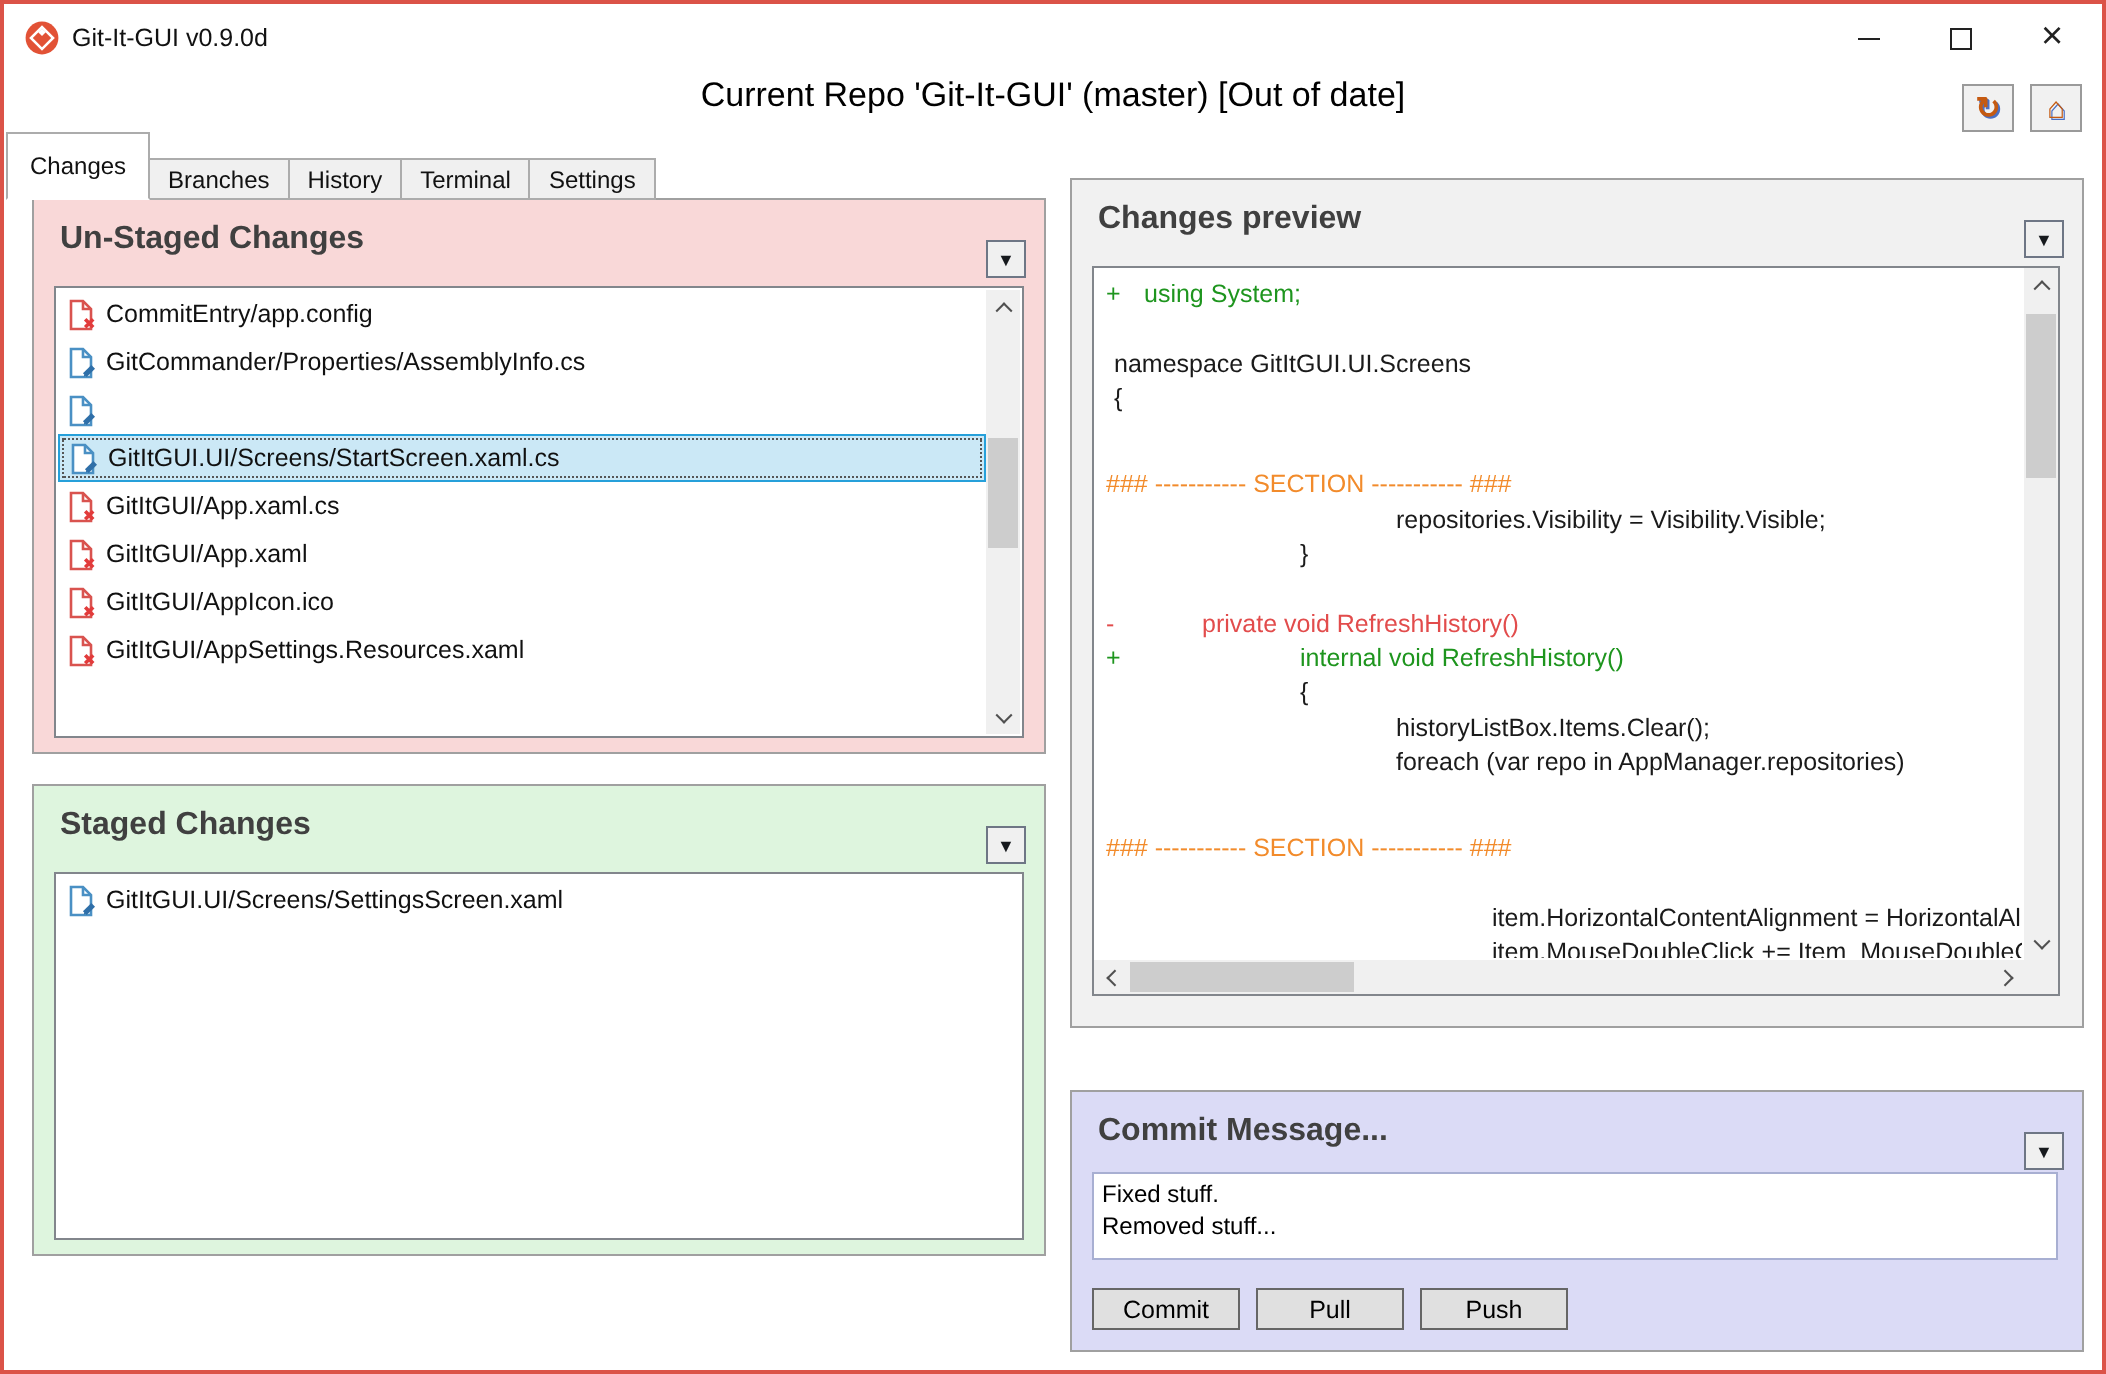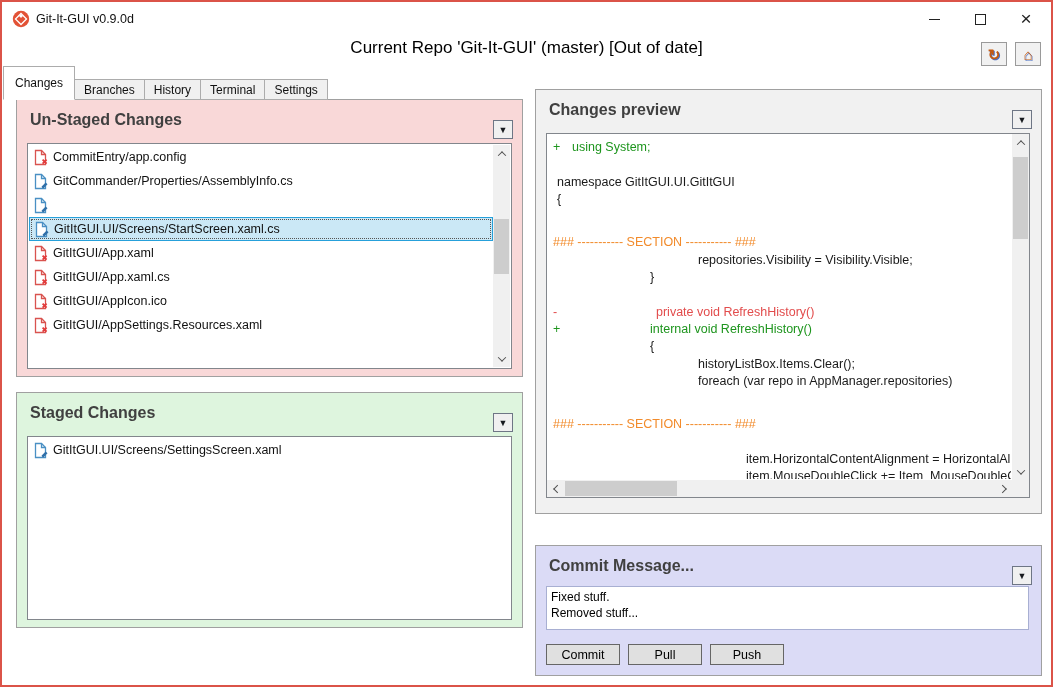--- a/index.html
+++ b/index.html
@@ -178,31 +178,31 @@
             <span>GitItGUI.UI/Screens/StartScreen.xaml.cs</span>
           </div>
           <div class="row">
             <span style="display: flex;">
               <svg viewBox="0 0 17 17">
                 <path d="M3.5 1.5 h6 l4 4 v10 h-10 z" fill="#fff" stroke="#D9534F" stroke-width="1.3"></path>
                 <path d="M9.5 1.5 v4 h4" fill="none" stroke="#D9534F" stroke-width="1.3"></path>
                 <path d="M10.6 10.6 l4 4 M14.6 10.6 l-4 4" stroke="#E23B3B" stroke-width="1.8"></path>
               </svg>
             </span>
+            <span>GitItGUI/App.xaml.cs</span>
+          </div>
+          <div class="row">
+            <span style="display: flex;">
+              <svg viewBox="0 0 17 17">
+                <path d="M3.5 1.5 h6 l4 4 v10 h-10 z" fill="#fff" stroke="#D9534F" stroke-width="1.3"></path>
+                <path d="M9.5 1.5 v4 h4" fill="none" stroke="#D9534F" stroke-width="1.3"></path>
+                <path d="M10.6 10.6 l4 4 M14.6 10.6 l-4 4" stroke="#E23B3B" stroke-width="1.8"></path>
+              </svg>
+            </span>
             <span>GitItGUI/App.xaml</span>
-          </div>
-          <div class="row">
-            <span style="display: flex;">
-              <svg viewBox="0 0 17 17">
-                <path d="M3.5 1.5 h6 l4 4 v10 h-10 z" fill="#fff" stroke="#D9534F" stroke-width="1.3"></path>
-                <path d="M9.5 1.5 v4 h4" fill="none" stroke="#D9534F" stroke-width="1.3"></path>
-                <path d="M10.6 10.6 l4 4 M14.6 10.6 l-4 4" stroke="#E23B3B" stroke-width="1.8"></path>
-              </svg>
-            </span>
-            <span>GitItGUI/App.xaml.cs</span>
           </div>
           <div class="row">
             <span style="display: flex;">
               <svg viewBox="0 0 17 17">
                 <path d="M3.5 1.5 h6 l4 4 v10 h-10 z" fill="#fff" stroke="#D9534F" stroke-width="1.3"></path>
                 <path d="M9.5 1.5 v4 h4" fill="none" stroke="#D9534F" stroke-width="1.3"></path>
                 <path d="M10.6 10.6 l4 4 M14.6 10.6 l-4 4" stroke="#E23B3B" stroke-width="1.8"></path>
               </svg>
             </span>
             <span>GitItGUI/AppIcon.ico</span>
@@ -255,28 +255,28 @@
   <div class="panel" id="preview-panel">
     <div class="panel-title">Changes preview</div>
     <button class="dropdown-btn">
         <span>▼</span>
       </button>
     <div class="preview-box">
       <div class="diff-view">
         <div class="diff-lines" id="diff-lines">
             <div class="line add"><span class="marker">+</span><span class="code" style="margin-left: 24px;">using System;</span></div>
             <div class="line blank">&nbsp;</div>
-            <div class="line ctx"><span class="code" style="margin-left: 9px;">namespace GitItGUI.UI.GitItGUI</span></div>
+            <div class="line ctx"><span class="code" style="margin-left: 9px;">namespace GitItGUI.UI.Screens</span></div>
             <div class="line ctx"><span class="code" style="margin-left: 9px;">{</span></div>
             <div class="line blank">&nbsp;</div>
             <div class="line section"><span class="code" style="margin-left: 5px;">### ----------- SECTION ----------- ###</span></div>
             <div class="line ctx"><span class="code" style="margin-left: 150px;">repositories.Visibility = Visibility.Visible;</span></div>
             <div class="line ctx"><span class="code" style="margin-left: 102px;">}</span></div>
             <div class="line blank">&nbsp;</div>
-            <div class="line del"><span class="marker">-</span><span class="code" style="margin-left: 108px; text-align: center;">private void RefreshHistory()</span></div>
+            <div class="line del"><span class="marker">-</span><span class="code" style="margin-left: 53px; text-align: center;">private void RefreshHistory()</span></div>
             <div class="line add"><span class="marker">+</span><span class="code" style="margin-left: 102px;">internal void RefreshHistory()</span></div>
             <div class="line ctx"><span class="code" style="margin-left: 102px;">{</span></div>
             <div class="line ctx"><span class="code" style="margin-left: 150px;">historyListBox.Items.Clear();</span></div>
             <div class="line ctx"><span class="code" style="margin-left: 150px;">foreach (var repo in AppManager.repositories)</span></div>
             <div class="line blank">&nbsp;</div>
             <div class="line section"><span class="code" style="margin-left: 5px;">### ----------- SECTION ----------- ###</span></div>
             <div class="line blank">&nbsp;</div>
             <div class="line ctx"><span class="code" style="margin-left: 198px;">item.HorizontalContentAlignment = HorizontalAlig</span></div>
             <div class="line ctx"><span class="code" style="margin-left: 198px;">item.MouseDoubleClick += Item_MouseDoubleClic</span></div>
             <div class="line add"><span class="marker">+</span><span class="code" style="margin-left: 198px;">item.ContextMenu = new ContextMenu();</span></div>

